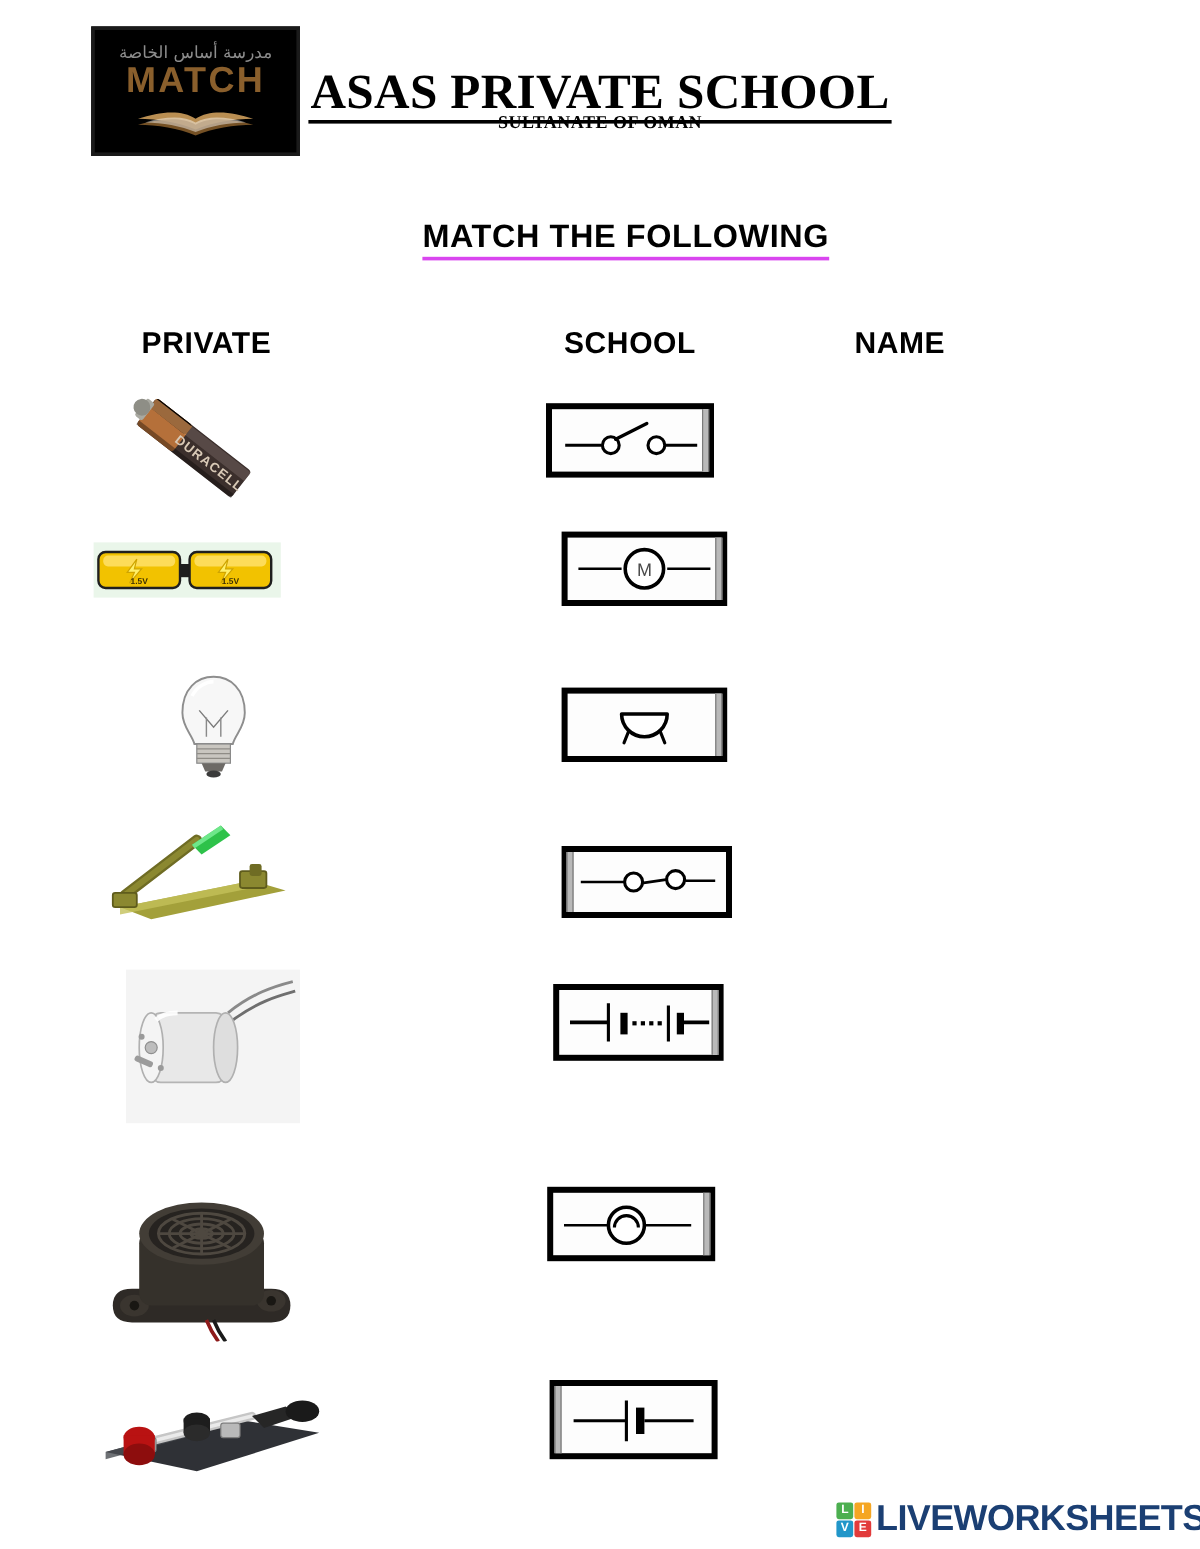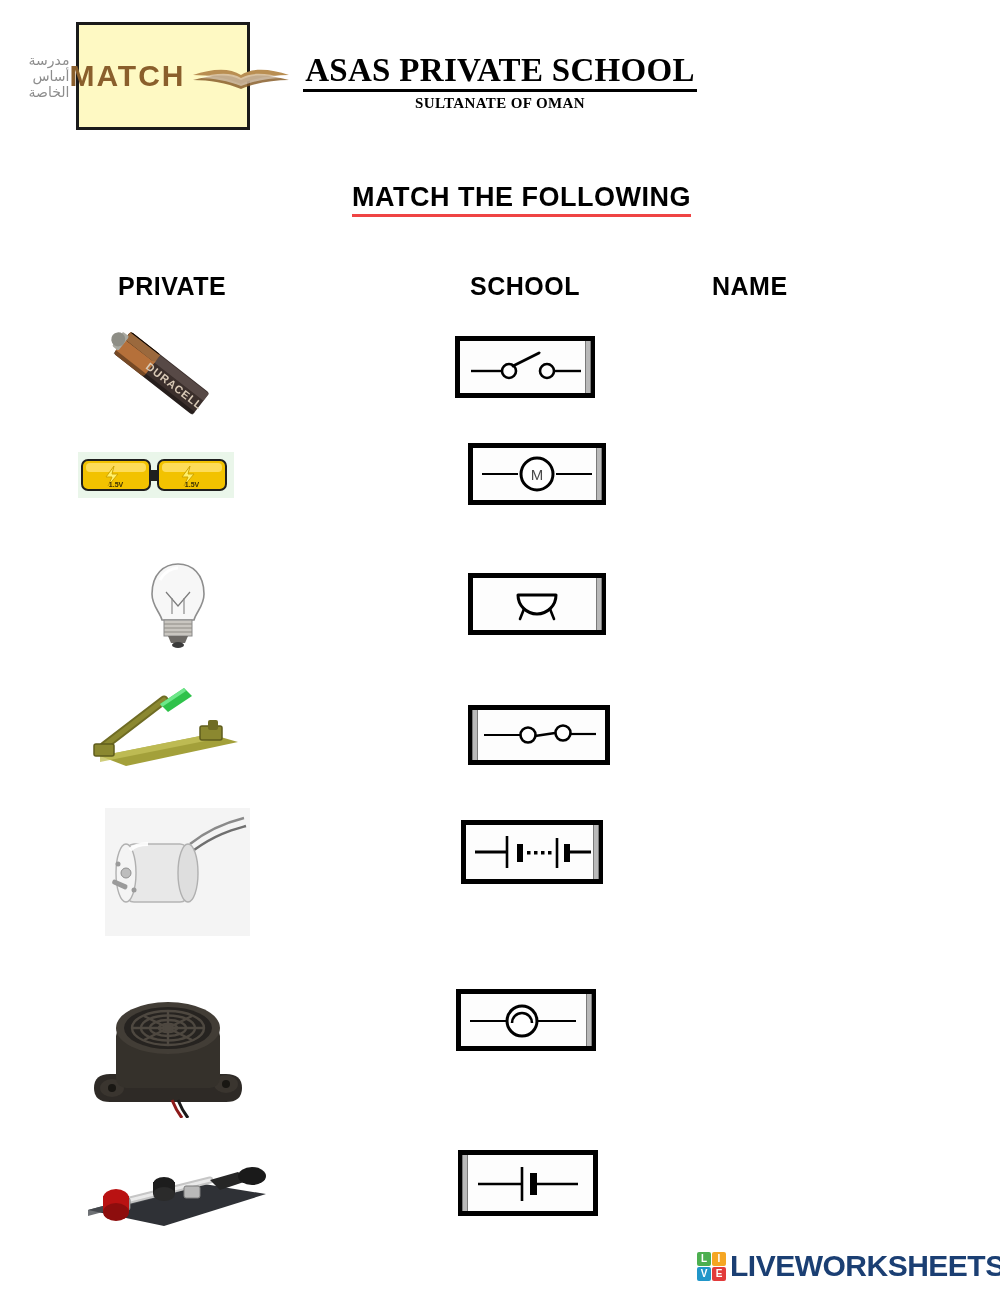--- a/index.html
+++ b/index.html
@@ -17,24 +17,24 @@
   }
 
   
   .logo-box {
     position: absolute;
     left: 76px;
     top: 22px;
     width: 174px;
     height: 108px;
     border: 3px solid #1a1a1a;
-    background: #fef9c3;
+    background: #000000;
     box-sizing: border-box;
     display: flex;
-    flex-direction: row;
+    flex-direction: column;
     align-items: center;
     justify-content: center;
   }
   .logo-arabic {
     font-family: "DejaVu Sans", sans-serif;
     font-size: 14px;
     color: #8d8d8d;
     letter-spacing: .5px;
     margin-bottom: 1px;
     direction: rtl;
@@ -56,21 +56,21 @@
   .logo-book svg { display: block; }
 
   .school-title {
     position: absolute;
     left: 0;
     top: 52px;
     width: 1000px;
     text-align: center;
     font-family: "Liberation Serif", serif;
     font-weight: bold;
-    font-size: 33px;
+    font-size: 41px;
     letter-spacing: .3px;
   }
   .school-title span {
     border-bottom: 3px solid #000;
     padding: 0 2px 1px 2px;
   }
   .school-sub {
     position: absolute;
     left: 0;
     top: 95px;
@@ -86,21 +86,21 @@
     position: absolute;
     left: 0;
     top: 182px;
     width: 1000px;
     text-align: center;
     font-weight: bold;
     font-size: 27px;
     letter-spacing: .5px;
   }
   .match-title span {
-    border-bottom: 3px solid #ef4444;
+    border-bottom: 3px solid #d946ef;
     padding-bottom: 2px;
     margin-left: 43px;
   }
 
   
   .col-head {
     position: absolute;
     font-weight: bold;
     font-size: 25px;
     letter-spacing: .5px;

